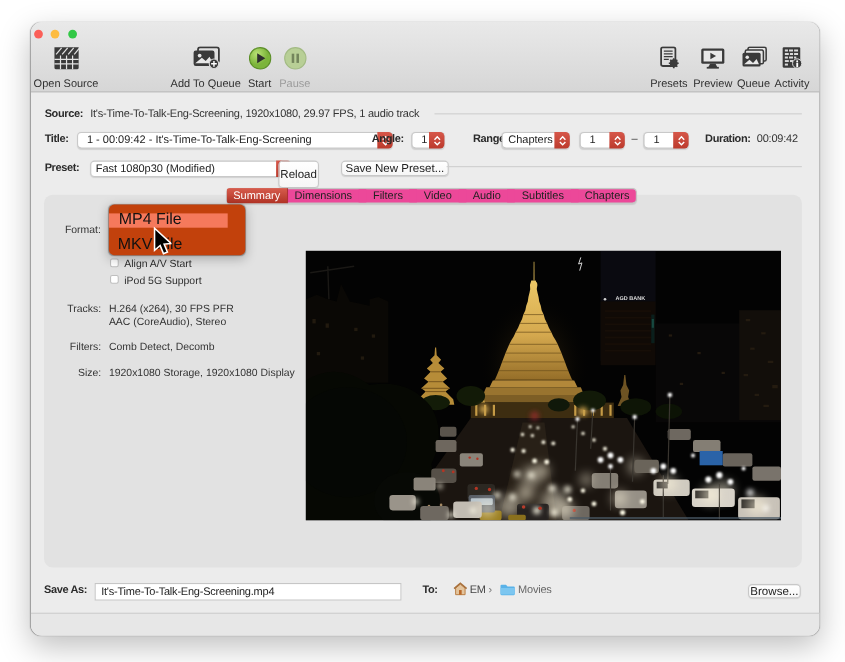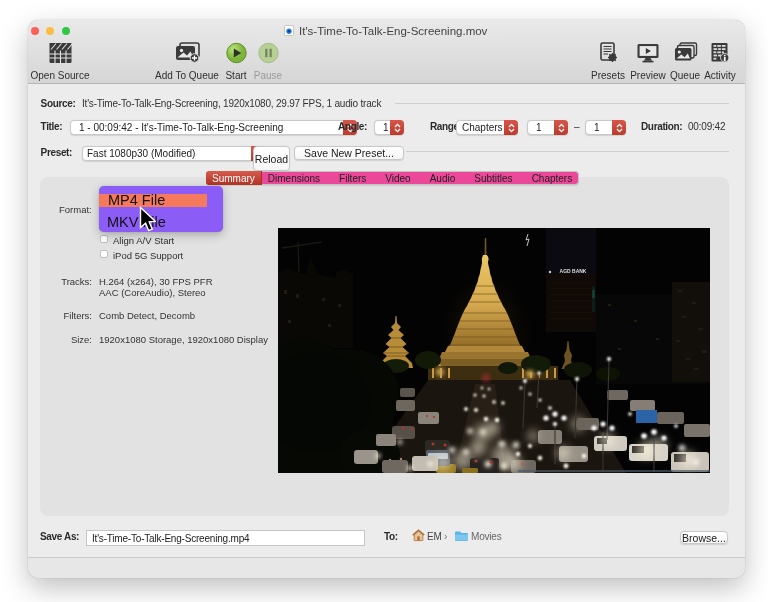--- a/index.html
+++ b/index.html
@@ -36,42 +36,37 @@
 
 #tabs{position:absolute;left:178px;top:151px;height:14px;display:flex;background:#ec4899;
  border:1px solid #c4c4c4;border-radius:4px;font-size:10px;color:#222;box-shadow:0 .5px 1px rgba(0,0,0,.1);}
 #tabs .seg{padding:0 6px;display:flex;align-items:center;border-right:7px solid #ec4899;white-space:nowrap;}
 #tabs .seg:last-child{border-right:none;}
 #tabs .seg.sel{background:linear-gradient(#d75c4d,#b03224);color:#fff;border-radius:3px 0 0 3px;margin:-1px 0 -1px -1px;border-right:1px solid #a02d20;}
 
 .cb{position:absolute;width:8px;height:8px;background:#fff;border:1px solid #bfbfbf;border-radius:2px;}
 .cblab{position:absolute;font-size:9.5px;color:#2e2e2e;white-space:nowrap;}
 
-#menu{position:absolute;left:71px;top:166px;width:124px;height:46px;background:#8b5cf6;border-radius:5px;
+#menu{position:absolute;left:71px;top:166px;width:124px;height:46px;background:#c2410c;border-radius:5px;
  box-shadow:0 3px 10px rgba(0,0,0,.25), 0 0 1px rgba(0,0,0,.3);}
 #menu .hi{position:absolute;left:0;top:7.6px;width:108px;height:13px;background:#f5795c;}
 #menu .m1{position:absolute;left:9px;top:6px;font-size:14.5px;color:#111;}
 #menu .m2{position:absolute;left:8px;top:28px;font-size:14.5px;color:#111;}
 
 #saveField{position:absolute;left:58px;top:510px;width:279px;height:16px;background:#fff;border:1px solid #c6c6c6;
  font-size:10px;letter-spacing:-0.2px;color:#222;display:flex;align-items:center;padding-left:5px;white-space:nowrap;}
 #bottombar{position:absolute;left:0;top:537px;width:717px;height:21px;background:#e7e7e7;border-top:1px solid #cccccc;}
 </style>
 </head>
 <body>
 <div id="win">
   <div id="chrome">
     <div class="tl r"></div>
       <div class="tl y"></div>
       <div class="tl g"></div>
-    <div id="title"><svg width="10" height="11" viewBox="0 0 10 11">
-          <rect x="0.5" y="0.5" width="9" height="10" rx="1" fill="#fff" stroke="#bbb" stroke-width="0.8"></rect>
-          <circle cx="5" cy="6.2" r="2.7" fill="#2a7de0"></circle>
-          <circle cx="5" cy="6.2" r="1.3" fill="#0b3f86"></circle>
-        </svg>It's-Time-To-Talk-Eng-Screening.mov</div>
 
     <div class="tbitem" style="left:123px;width:72px;">
       <svg width="27" height="22" viewBox="0 0 27 22">
         <rect x="6" y="1" width="19" height="14" rx="2" fill="none" stroke="#3a3a3a" stroke-width="1.6"></rect>
         <rect x="2" y="4" width="19" height="14" rx="2" fill="#3a3a3a"></rect>
         <circle cx="7.5" cy="8.5" r="1.7" fill="#e8e8e8"></circle>
         <path d="M3.5 15.5 L9.5 10.5 L13 13.5 L16.5 9.5 L19.5 15.5 Z" fill="#e8e8e8"></path>
         <circle cx="20.5" cy="16" r="4.3" fill="#3a3a3a" stroke="#d8d8d8" stroke-width="1"></circle>
         <path d="M20.5 13.4 v5.2 M17.9 16 h5.2" stroke="#fff" stroke-width="1.3"></path>
       </svg>
@@ -242,21 +237,21 @@
   <div class="rowlab" style="left:12.6px;top:127px;">Preset:</div>
   <div class="pop" style="left:54px;top:126px;width:183px;">
     <div class="txt" style="left:4px;">Fast 1080p30 (Modified)</div>
     <div class="cap">
         <svg width="8" height="8" viewBox="0 0 8 8">
           <path d="M1.5 3 L4 5.6 L6.5 3" fill="none" stroke="#fff" stroke-width="1.3"></path>
         </svg>
       </div>
   </div>
   <div class="btn" style="left:225px;top:126px;width:37px;height:25px;">Reload</div>
-  <div class="btn" style="left:266px;top:126px;width:110px;height:14px;">Save New Preset...</div>
+  <div class="btn" style="left:282px;top:126px;width:98px;height:14px;">Save New Preset...</div>
   <div class="hline" style="left:378px;top:131px;width:323px;"></div>
 
   <div id="panel"></div>
   <div id="tabs">
     <div class="seg sel">Summary</div>
       <div class="seg">Dimensions</div>
       <div class="seg">Filters</div>
     <div class="seg">Video</div>
       <div class="seg">Audio</div>
       <div class="seg">Subtitles</div>

